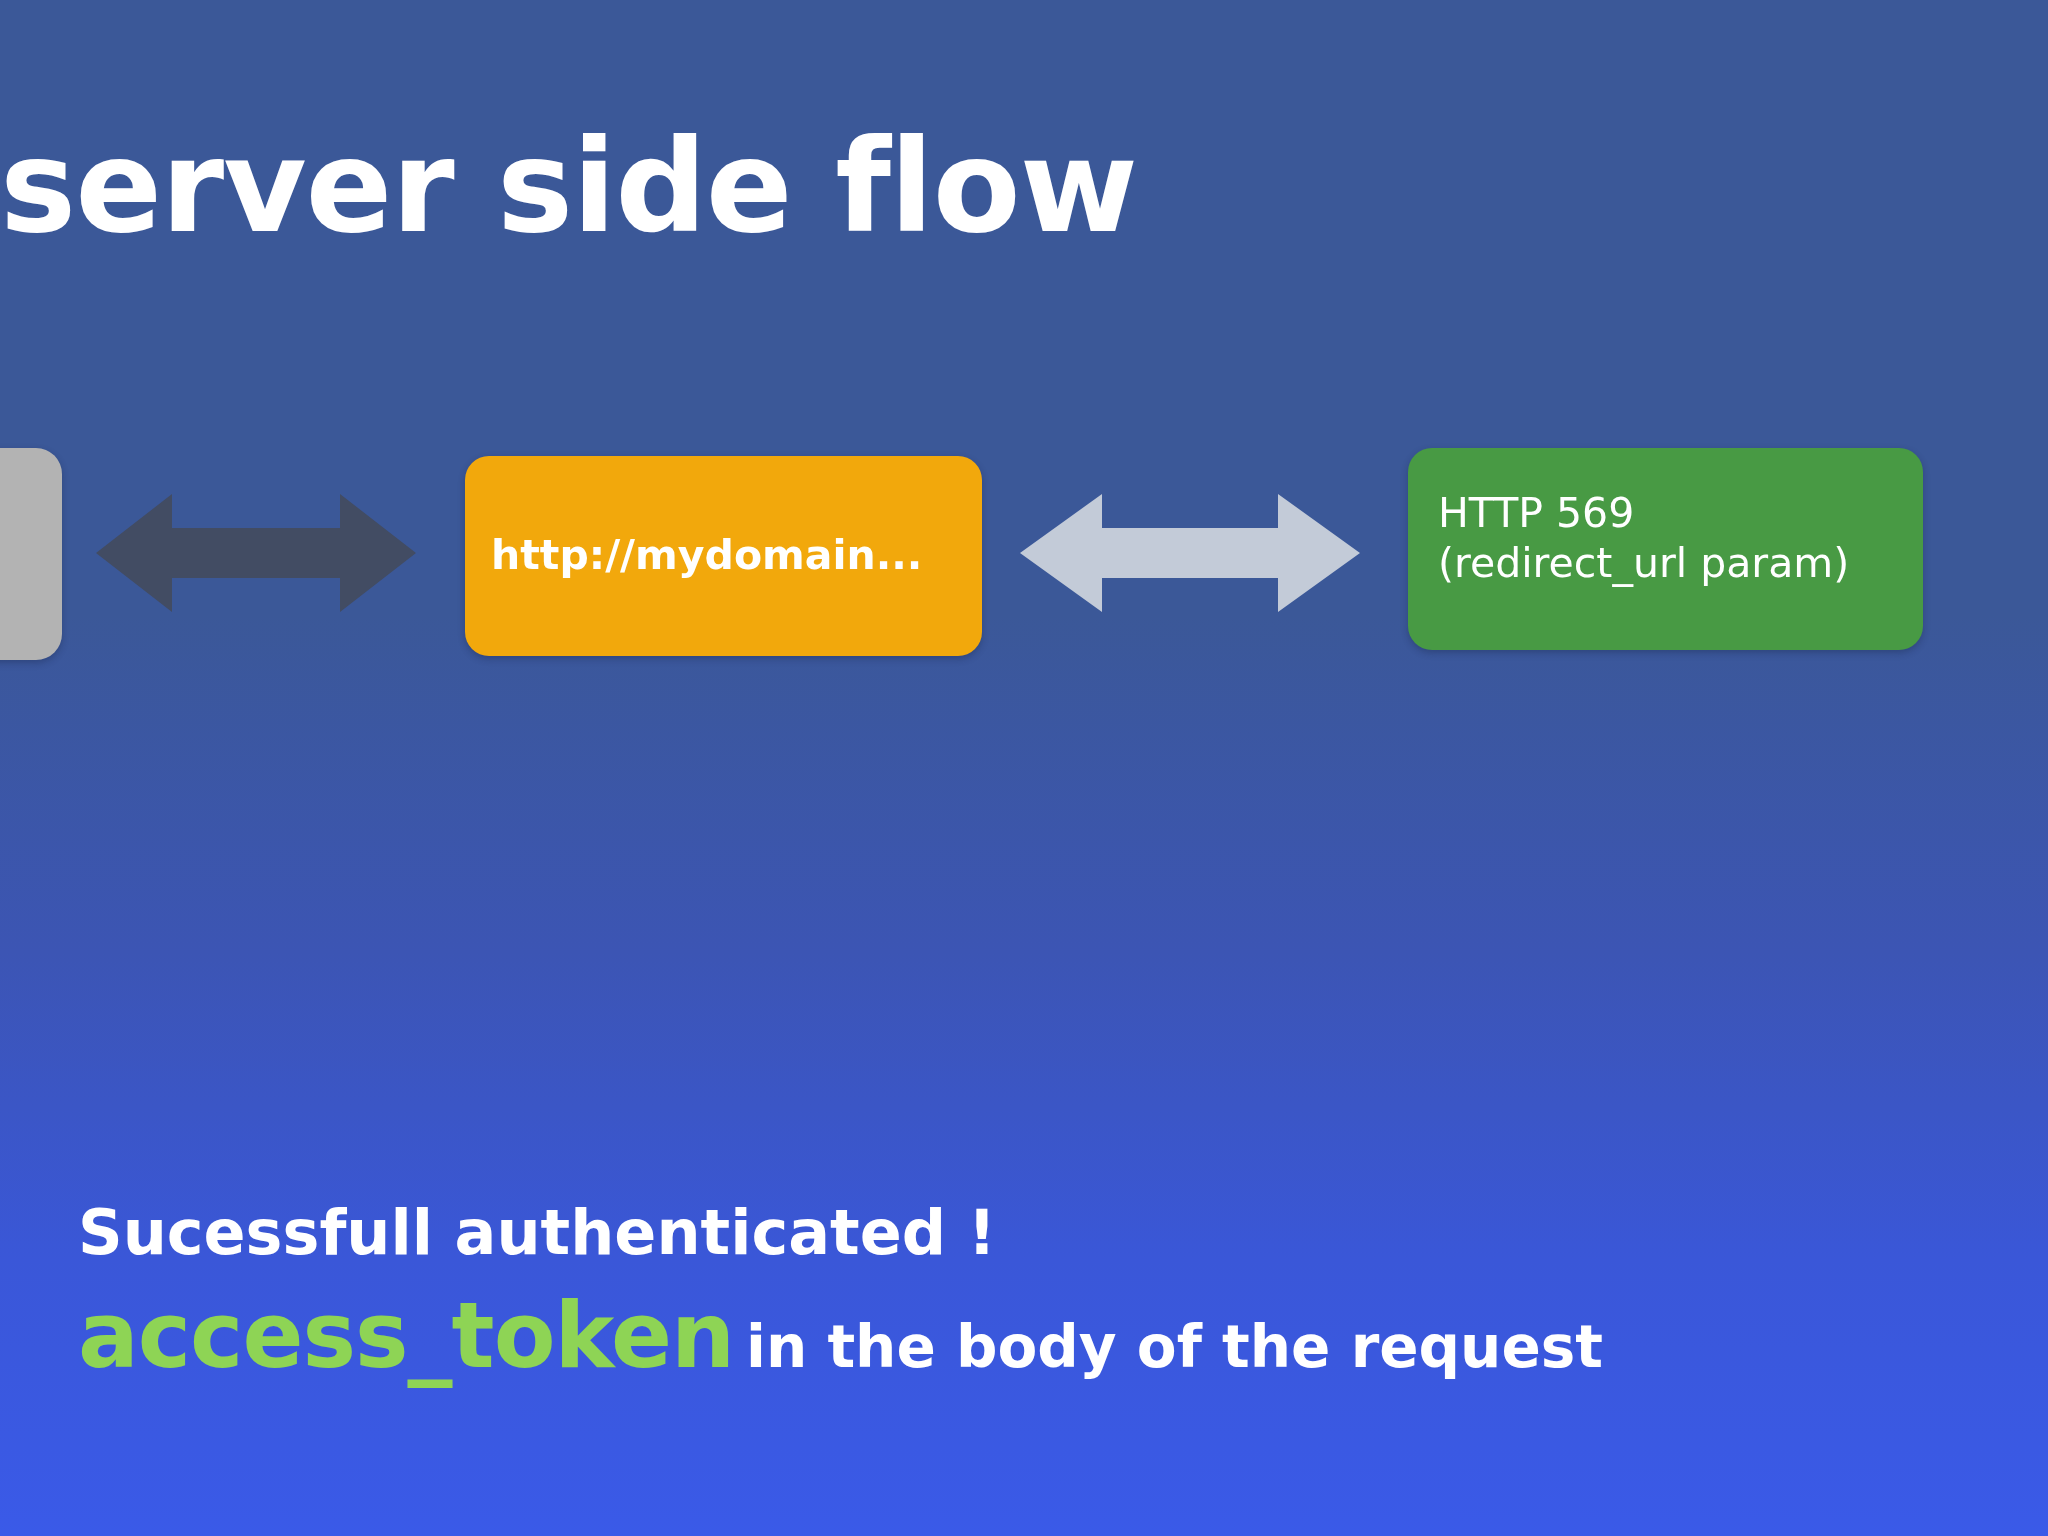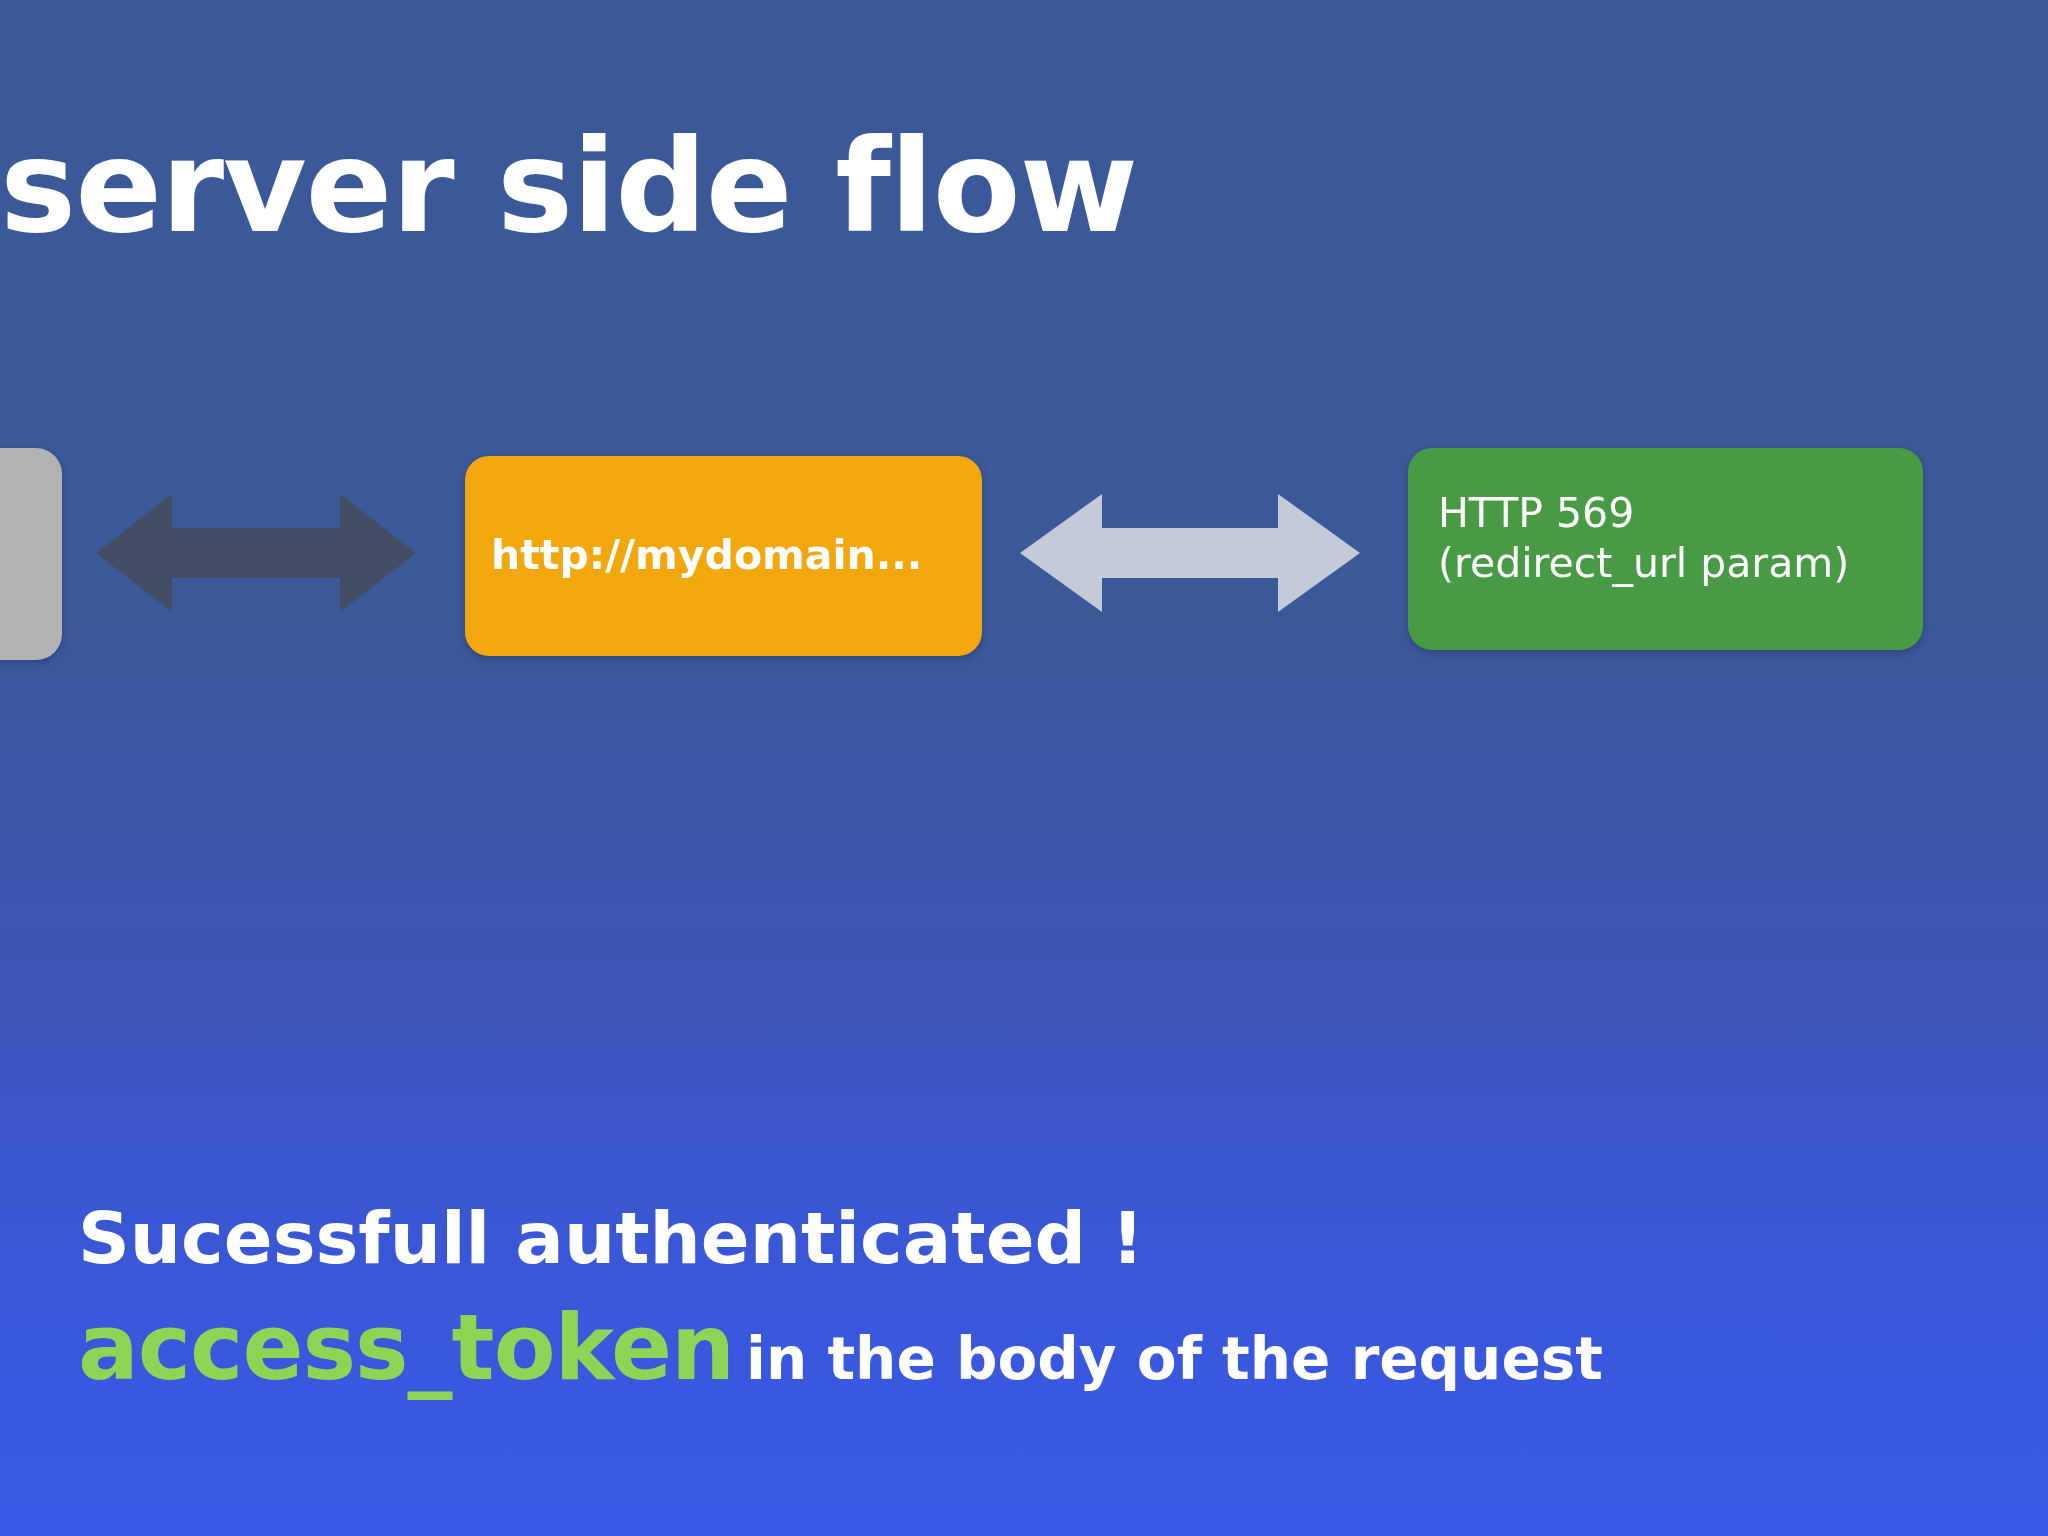--- a/index.html
+++ b/index.html
@@ -119,21 +119,21 @@
 
   
   #caption-block {
     position: absolute;
     left: 78px;
     top: 1198px;
     width: 1900px;
   }
   #caption-line-1 {
     color: #ffffff;
-    font-size: 72px;
+    font-size: 62px;
     font-weight: bold;
     line-height: 1.12;
     white-space: nowrap;
   }
   #caption-line-2 {
     margin-top: 22px;
     white-space: nowrap;
     line-height: 1.05;
   }
   #token-word {

